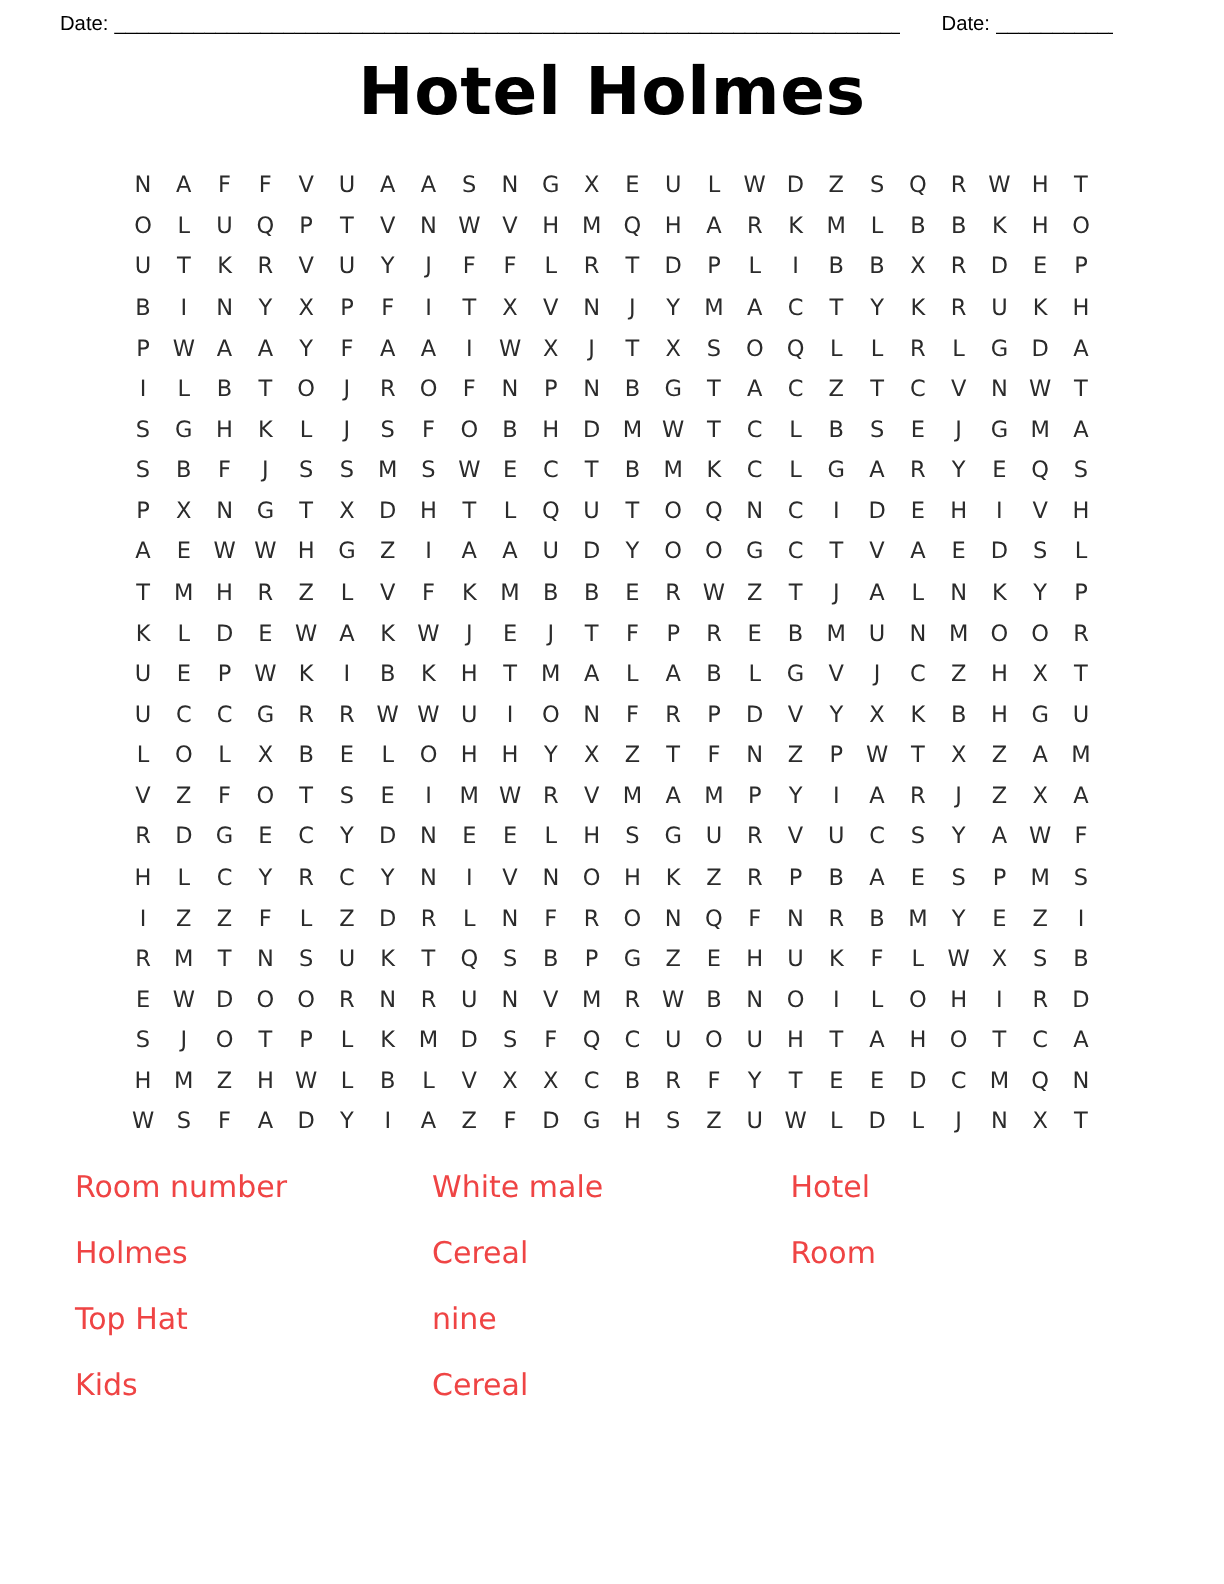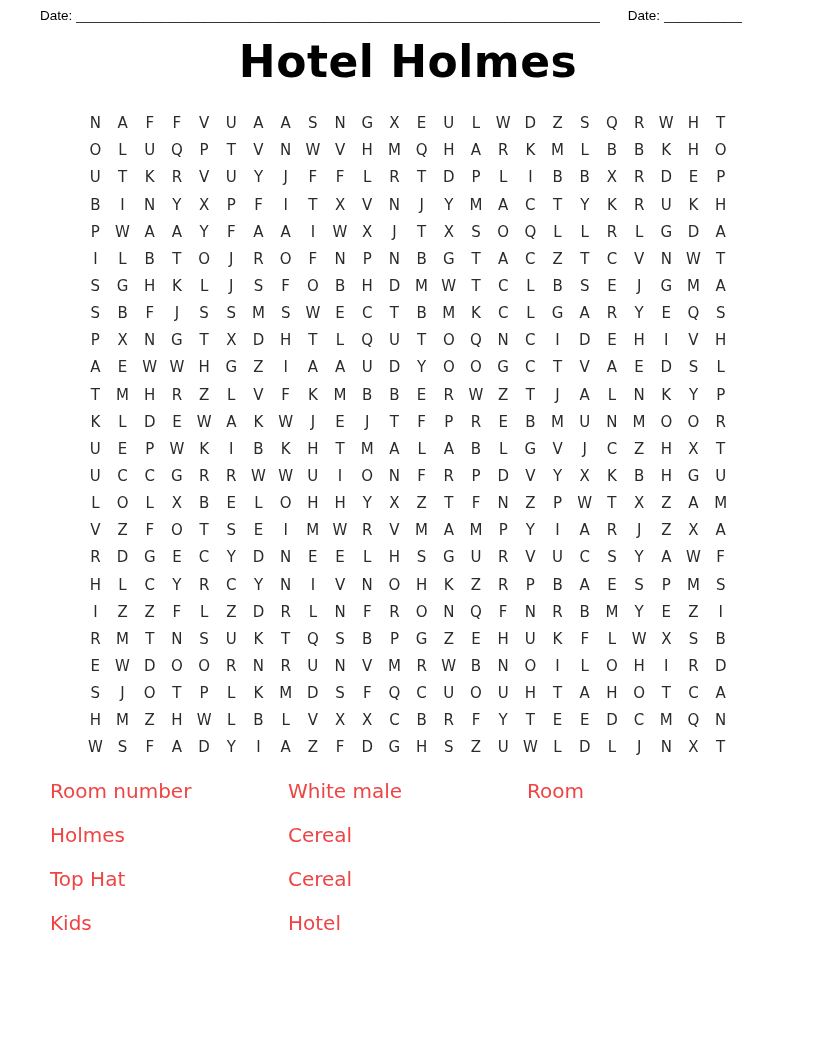--- a/index.html
+++ b/index.html
@@ -671,18 +671,19 @@
       <span>T</span>
     </div>
 
   <div class="bank">
       <div class="word">Room number</div>
       <div class="word">Holmes</div>
       <div class="word">Top Hat</div>
       <div class="word">Kids</div>
       <div class="word">White male</div>
       <div class="word">Cereal</div>
+      <div class="word">nine</div>
       <div class="word">Cereal</div>
       <div class="word">Hotel</div>
       <div class="word">Room</div>
     </div>
 
 </div>
 
 </body></html>

